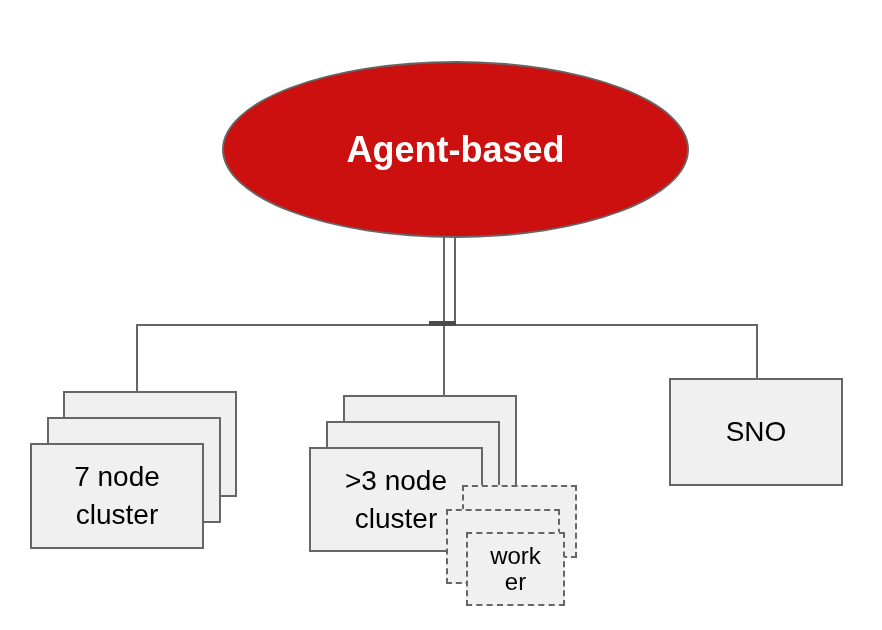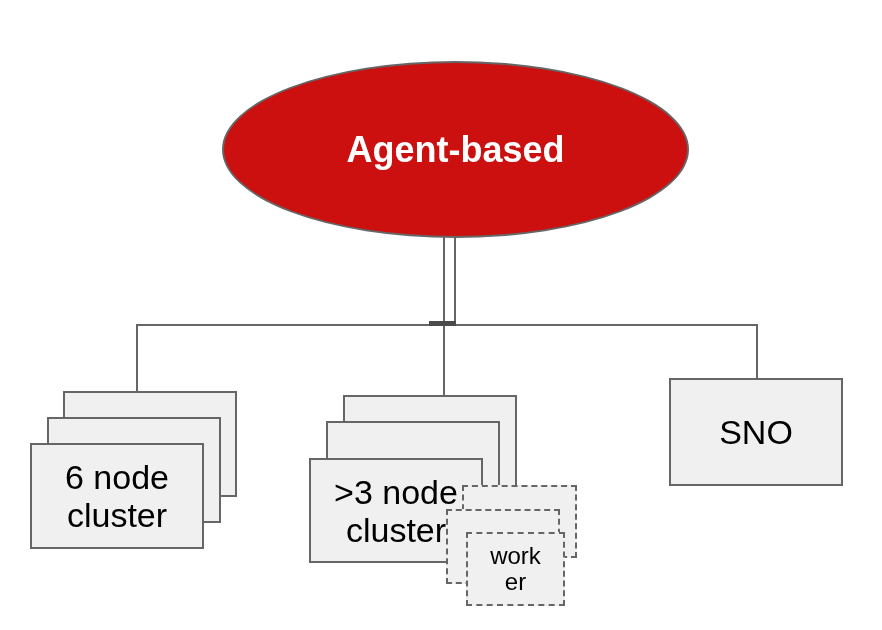--- a/index.html
+++ b/index.html
@@ -51,21 +51,21 @@
   }
   .box-label {
     display: flex;
     flex-direction: column;
     align-items: center;
     justify-content: center;
     text-align: center;
     width: 100%;
     height: 100%;
     color: #000000;
-    font-size: 34px;
+    font-size: 28px;
     line-height: 38px;
     position: relative;
     z-index: 30;
   }
   .worker-label {
     font-size: 24px;
     line-height: 26px;
   }
   
   .z-back   { z-index: 10; }
@@ -88,28 +88,28 @@
   <div class="line" style="left:429px; top:321px; width:27px; height:5px; background:#4b4b4b;"></div>
 
   <div class="ellipse" style="z-index:15;">
     <span>Agent-based</span>
   </div>
 
   <div class="shape-box z-back" style="left:63px; top:391px; width:174px; height:106px;"></div>
   <div class="shape-box z-mid" style="left:47px; top:417px; width:174px; height:106px;"></div>
   <div class="shape-box z-front" style="left:30px; top:443px; width:174px; height:106px;">
     <div class="box-label">
-      <span>6 node</span>
+      <span>7 node</span>
       <span>cluster</span>
     </div>
   </div>
 
   <div class="shape-box z-back" style="left:343px; top:395px; width:174px; height:105px;"></div>
   <div class="shape-box z-mid" style="left:326px; top:421px; width:174px; height:105px;"></div>
-  <div class="shape-box z-front" style="left:309px; top:447px; width:174px; height:105px;margin-top:11px;">
+  <div class="shape-box z-front" style="left:309px; top:447px; width:174px; height:105px;">
     <div class="box-label">
       <span>&gt;3 node</span>
       <span>cluster</span>
     </div>
   </div>
 
   <div class="shape-box dashed z-dback" style="left:462px; top:485px; width:115px; height:73px;"></div>
   <div class="shape-box dashed z-dmid" style="left:446px; top:509px; width:114px; height:75px;"></div>
   <div class="shape-box dashed z-dfront" style="left:430px; top:532px; width:99px; height:74px;margin-left:36px;">
     <div class="box-label worker-label">

